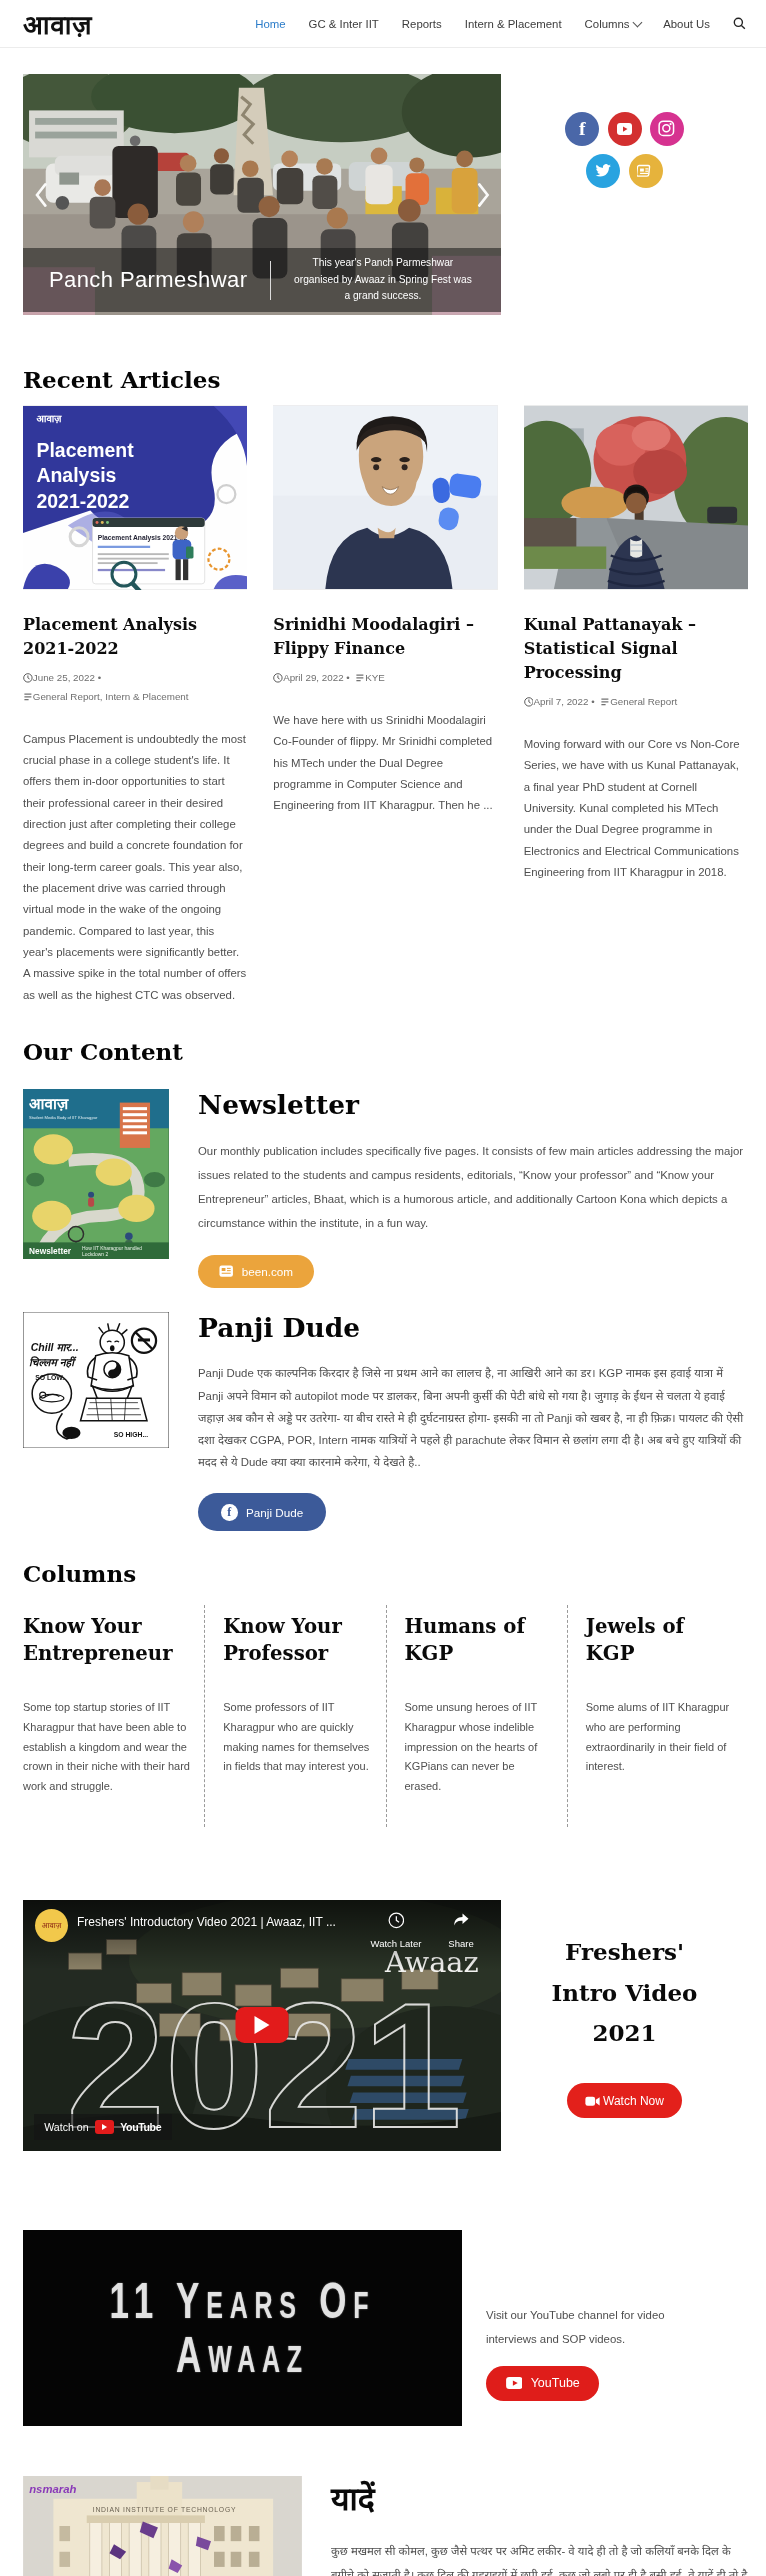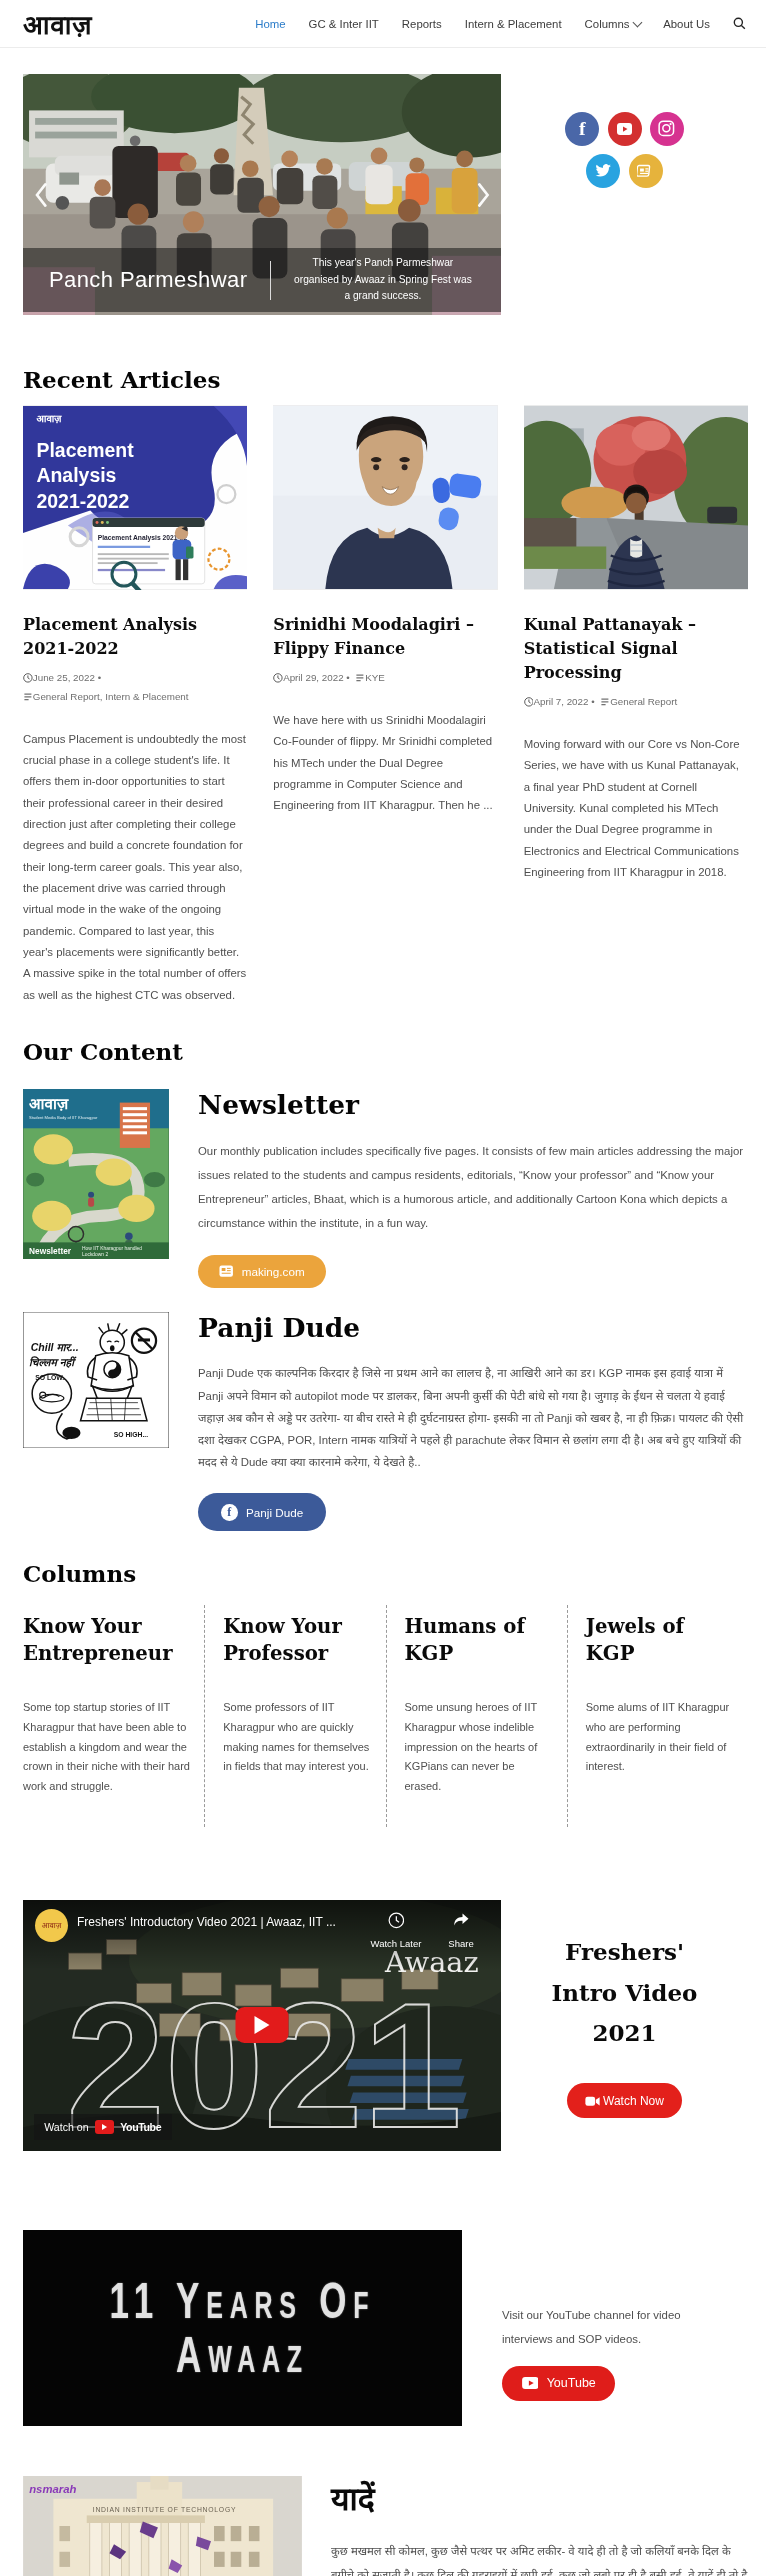--- a/index.html
+++ b/index.html
@@ -141,21 +141,21 @@
   
   .years-section { display:flex; margin-top:79px; align-items:flex-start; }
   .years-banner {
     width:439px; height:196px; flex:none; background:#050505; color:#e3e3e3;
     display:flex; flex-direction:column; align-items:center; justify-content:center;
   }
   .years-line {
     font-variant:small-caps; font-weight:700; font-size:35px; letter-spacing:6.8px;
     transform:scaleY(1.45); line-height:1.55; text-shadow:0 0 1.5px #777;
   }
-  .years-right { flex:1; padding:73px 15px 0 40px; }
+  .years-right { flex:1; padding:73px 15px 0 24px; }
   .years-text { font-size:11.4px; line-height:2.15; color:#4f4f4f; max-width:220px; }
   .btn-youtube { background:#df1d1a; margin-top:13.6px; padding:10.6px 19.7px; font-size:12.5px; }
 
   
   .yaadein { display:flex; gap:29px; margin-top:50px; padding-bottom:18px; align-items:flex-start; }
   .yaadein-img { width:279px; height:197px; flex:none; overflow:hidden; cursor:pointer; }
   .yaadein-img svg { display:block; }
   .yaadein-heading { font-size:32px; font-weight:700; color:#0a0a0a; font-family:"DejaVu Serif","Liberation Serif",serif; }
   .yaadein-text { margin-top:19.7px; font-size:11.4px; line-height:2.15; color:#4f4f4f; }
 </style>
@@ -501,21 +501,21 @@
       <h3 class="content-title">Newsletter</h3>
       <p class="content-text">Our monthly publication includes specifically five pages. It consists of few main articles addressing the major issues related to the students and campus residents, editorials, “Know your professor” and “Know your Entrepreneur” articles, Bhaat, which is a humorous article, and additionally Cartoon Kona which depicts a circumstance within the institute, in a fun way.</p>
       <button class="pill-btn btn-issuu">
         <svg width="14.4" height="12" viewBox="0 0 19 16">
             <rect x="0.5" y="0.5" width="18" height="15" rx="3" fill="#fff"></rect>
             <rect x="3.5" y="4" width="5" height="4" fill="#eba43c"></rect>
             <line x1="10.5" y1="4.5" x2="15.5" y2="4.5" stroke="#eba43c" stroke-width="1.4"></line>
             <line x1="10.5" y1="7.5" x2="15.5" y2="7.5" stroke="#eba43c" stroke-width="1.4"></line>
             <line x1="3.5" y1="11" x2="15.5" y2="11" stroke="#eba43c" stroke-width="1.4"></line>
           </svg>
-        <span>making.com</span>
+        <span>been.com</span>
       </button>
     </div>
   </div>
 
   <div class="content-row">
     <div class="content-thumb">
       <svg viewBox="0 0 193 180" width="146" height="136" style="font-size:15px">
         <rect width="193" height="180" fill="#fff" stroke="#222"></rect>
         <text x="10" y="52" font-size="14" fill="#111" font-style="italic" font-weight="bold">Chill मार...</text>
         <text x="8" y="72" font-size="14" fill="#111" font-style="italic" font-weight="bold">चिल्लम नहीं</text>

